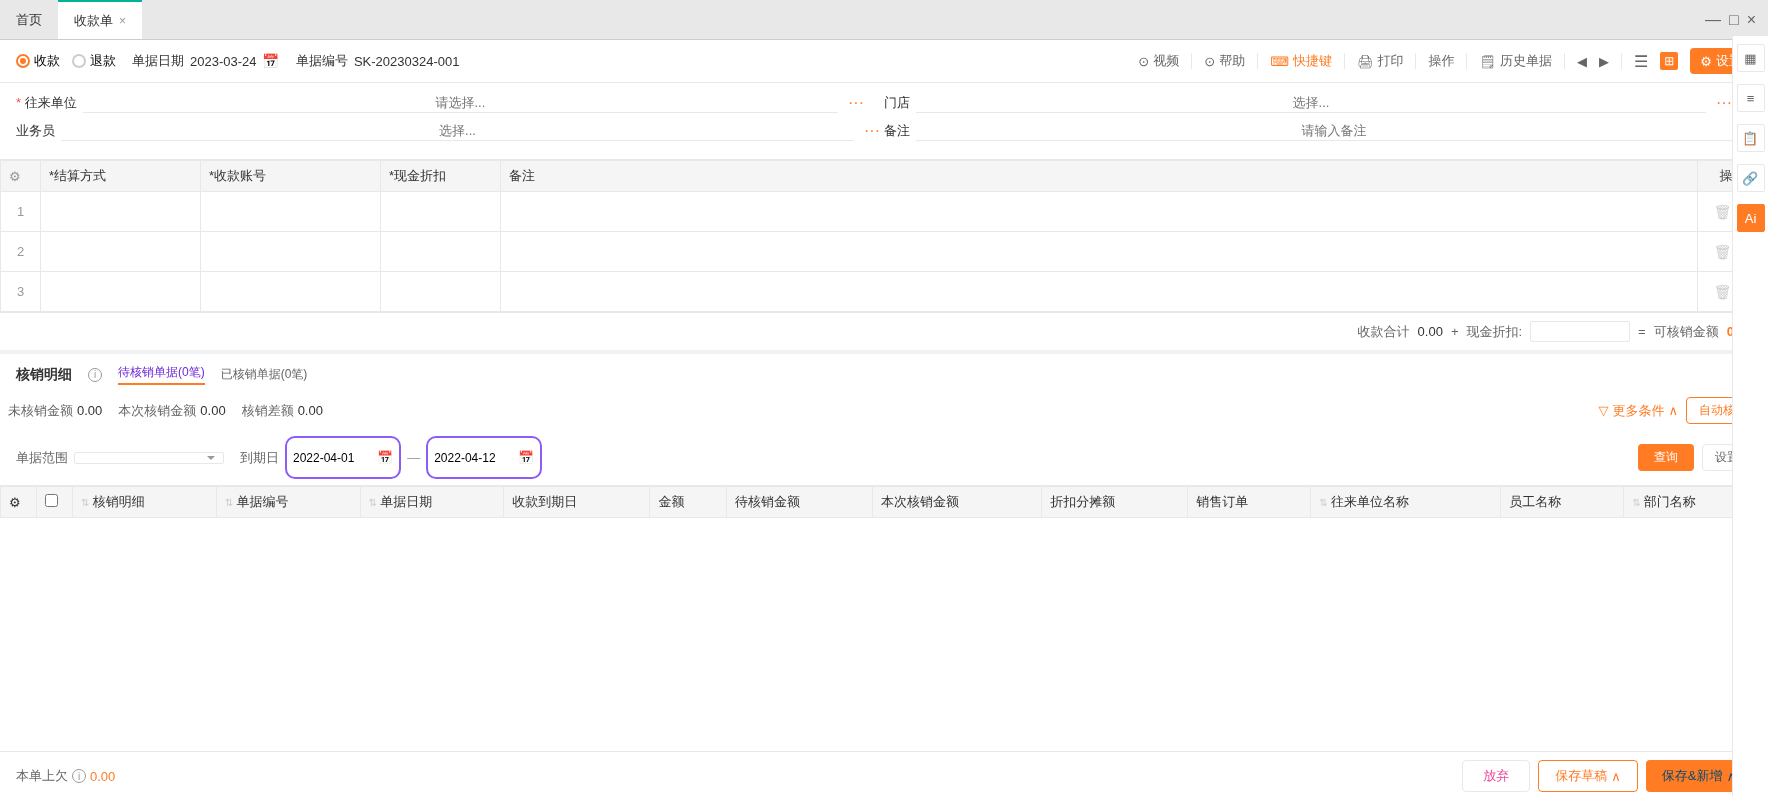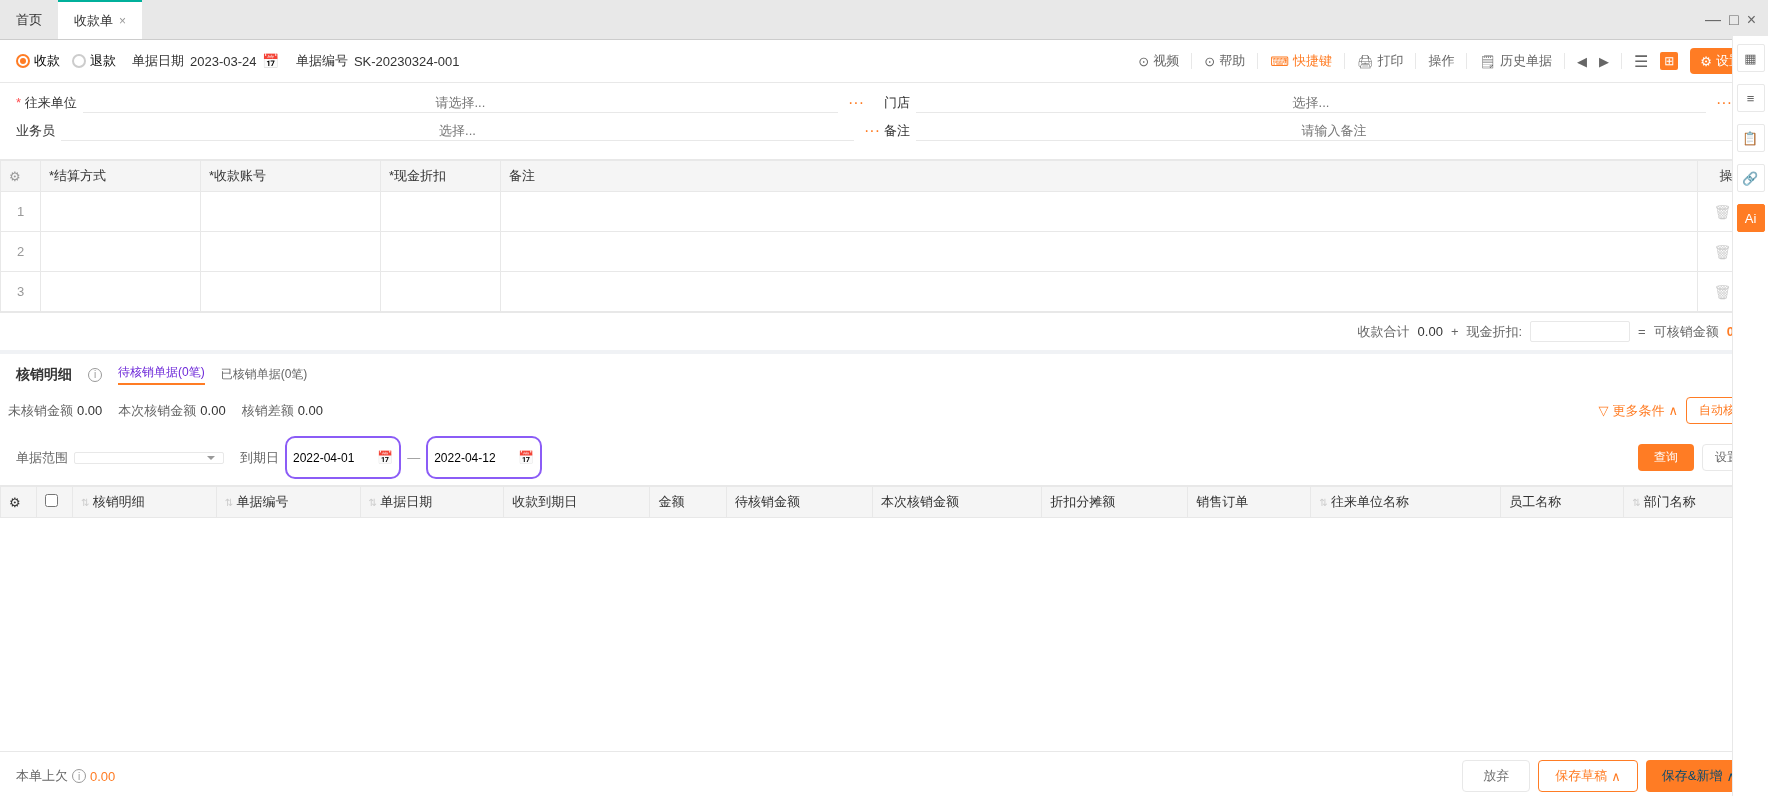--- a/index.html
+++ b/index.html
@@ -105,21 +105,21 @@
     .detail-table-area { flex: 1; overflow: auto; }
     .detail-table { width: 100%; border-collapse: collapse; }
     .detail-table th { background: #f5f5f5; border: 1px solid #e8e8e8; padding: 6px 8px; font-weight: normal; color: #333; white-space: nowrap; font-size: 12px; }
     .sort-icon { color: #ccc; font-size: 10px; cursor: pointer; }
 
     
     .bottom-bar { display: flex; align-items: center; padding: 8px 16px; background: #fff; border-top: 1px solid #e8e8e8; flex-shrink: 0; margin-top: 18px; }
     .bottom-amount { display: flex; align-items: center; gap: 4px; color: #666; font-size: 12px; }
     .bottom-amount-val { color: #ff7c24; }
     .bottom-right { margin-left: auto; display: flex; gap: 8px; }
-    .abandon-btn { background: #fff; border: 1px solid #e8e8e8; border-radius: 4px; padding: 6px 20px; cursor: pointer; font-size: 13px; color: #737373; }
+    .abandon-btn { background: #fff; border: 1px solid #e8e8e8; border-radius: 4px; padding: 6px 20px; cursor: pointer; font-size: 13px; color: #ec4899; }
     .save-draft-btn { background: #fff; border: 1px solid #ff7c24; color: #ff7c24; border-radius: 4px; padding: 6px 16px; cursor: pointer; font-size: 13px; display: flex; align-items: center; gap: 4px; }
     .save-new-btn { background: #ff7c24; border: none; color: #0c4a6e; border-radius: 4px; padding: 6px 16px; cursor: pointer; font-size: 13px; display: flex; align-items: center; gap: 4px; }
 
     
     .right-sidebar { position: fixed; right: 0; top: 36px; width: 36px; display: flex; flex-direction: column; align-items: center; background: #fff; border-left: 1px solid #e8e8e8; height: calc(796px - 36px); padding-top: 8px; gap: 12px; z-index: 10; }
     .sidebar-icon { width: 28px; height: 28px; display: flex; align-items: center; justify-content: center; cursor: pointer; color: #666; font-size: 14px; border: 1px solid #e8e8e8; border-radius: 2px; }
     .sidebar-icon-orange { background: #ff7c24; color: #fff; border-color: #ff7c24; }
 
     .chevron-down { display: inline-block; width: 0; height: 0; border-left: 4px solid transparent; border-right: 4px solid transparent; border-top: 4px solid #999; margin-left: 2px; }
   </style>

